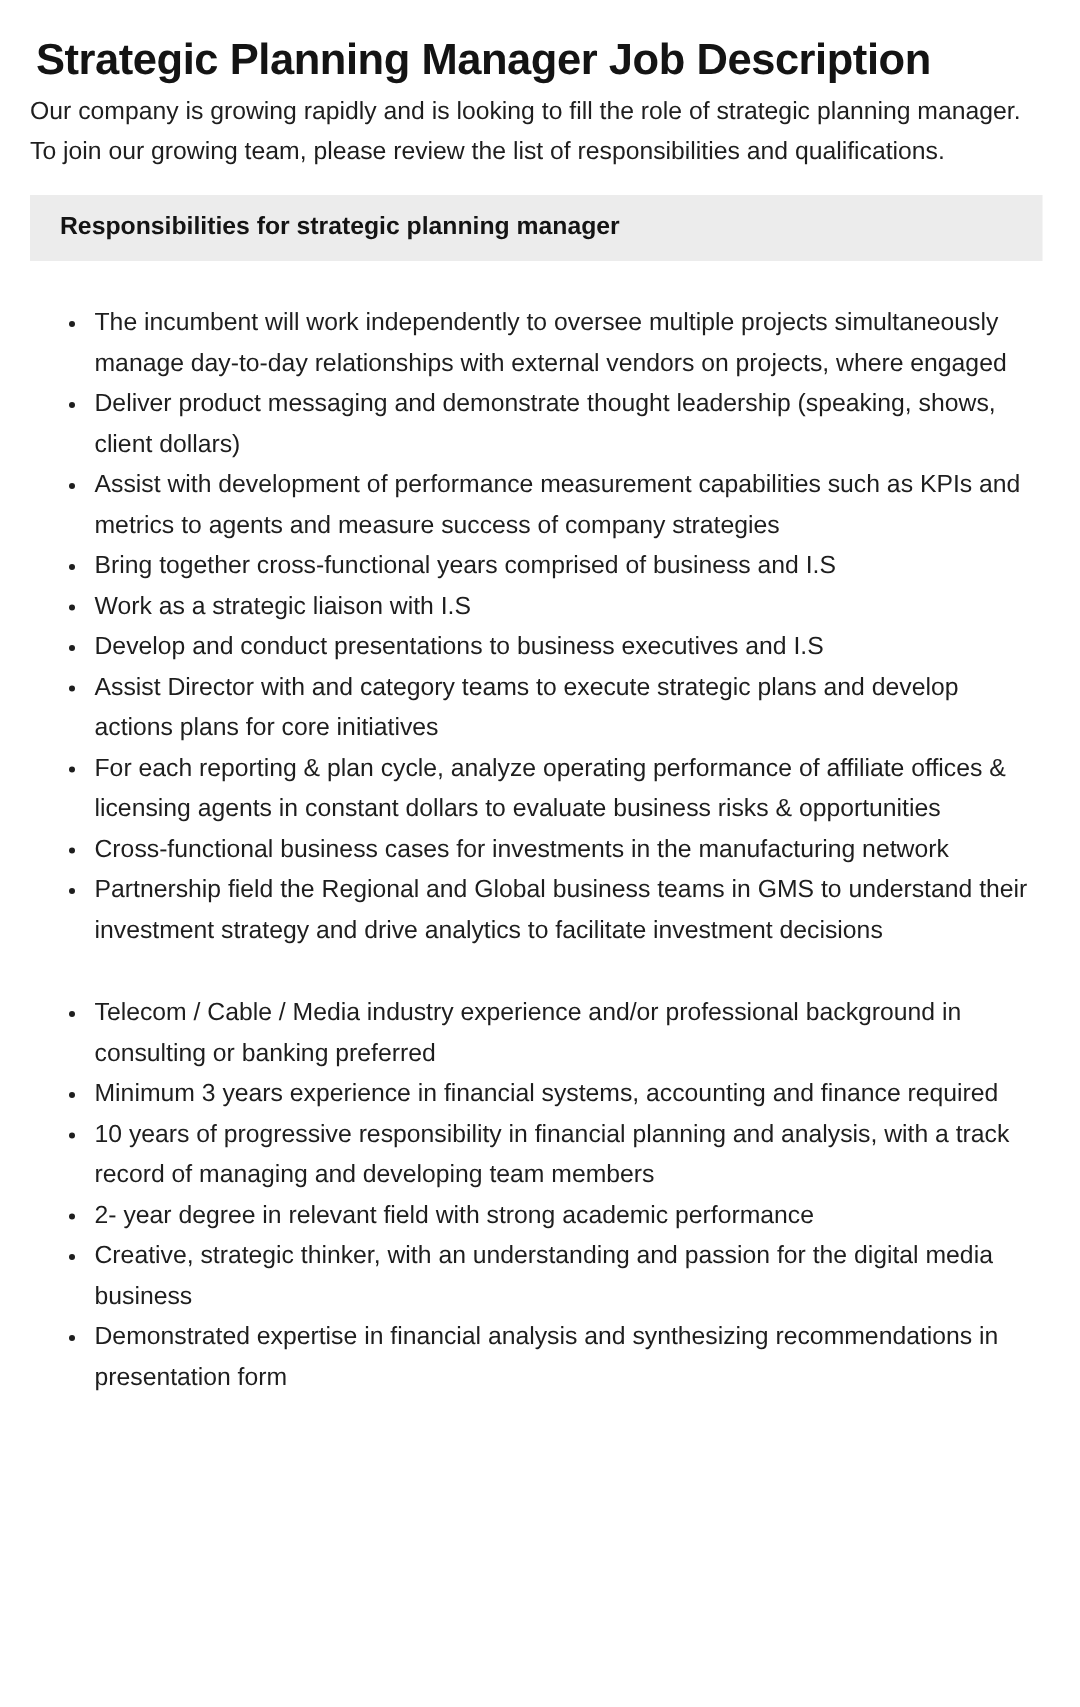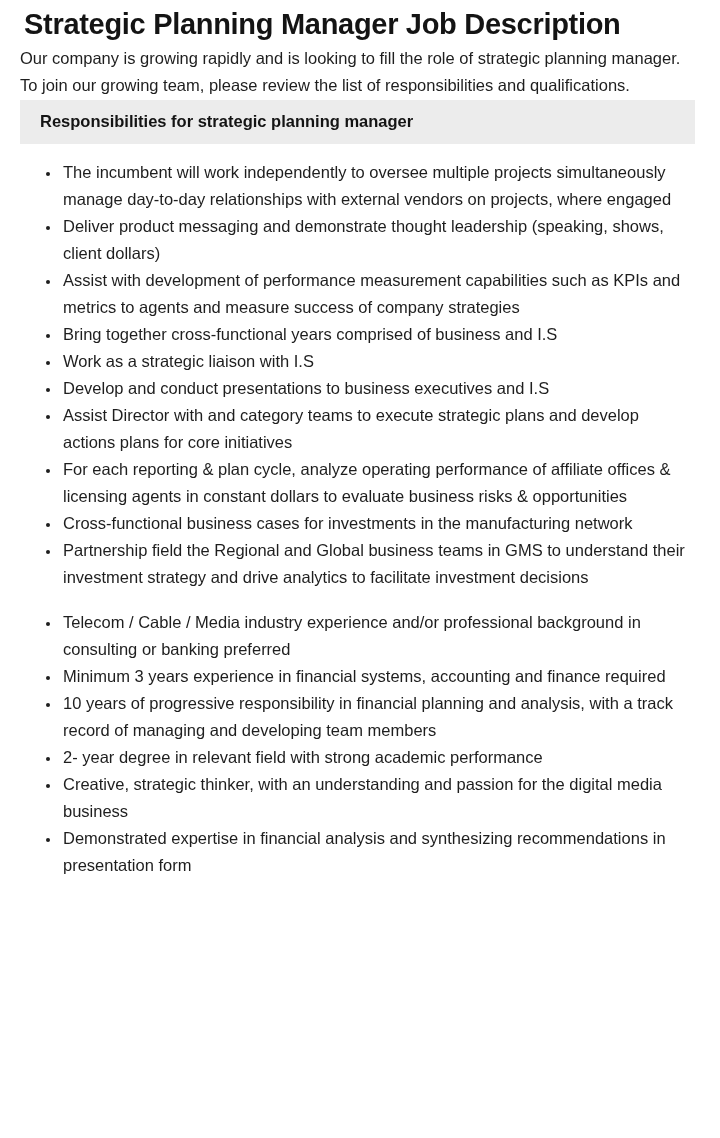--- a/index.html
+++ b/index.html
@@ -10,43 +10,43 @@
     color: #1e1e1e;
   }
   .page {
     width: 720px;
     min-height: 1138px;
     box-sizing: border-box;
     padding: 8px 25px 30px 20px;
     background: #ffffff;
   }
   h1.doc-title {
-    margin: 0 0 0 4px;
+    margin: 16px 0 0 4px;
     font-size: 29px;
     line-height: 1.15;
     font-weight: 700;
     color: #141414;
     letter-spacing: -0.3px;
   }
   p.intro {
     margin: 4px 0 0 0;
     font-size: 16.5px;
     line-height: 27px;
     color: #1e1e1e;
   }
   .section-heading {
-    margin-top: 1px;
+    margin-top: 15px;
     background: #ececec;
     padding: 12px 20px 13px 20px;
     font-size: 16.5px;
     font-weight: 700;
     color: #141414;
   }
   ul.bullet-list {
-    margin: 15px 0 18px 0;
+    margin: 28px 0 18px 0;
     padding: 0 0 0 41px;
     list-style: disc outside;
     font-size: 16.5px;
     line-height: 27px;
     color: #1e1e1e;
   }
   ul.bullet-list li {
     padding-left: 2px;
     margin: 0;
   }

